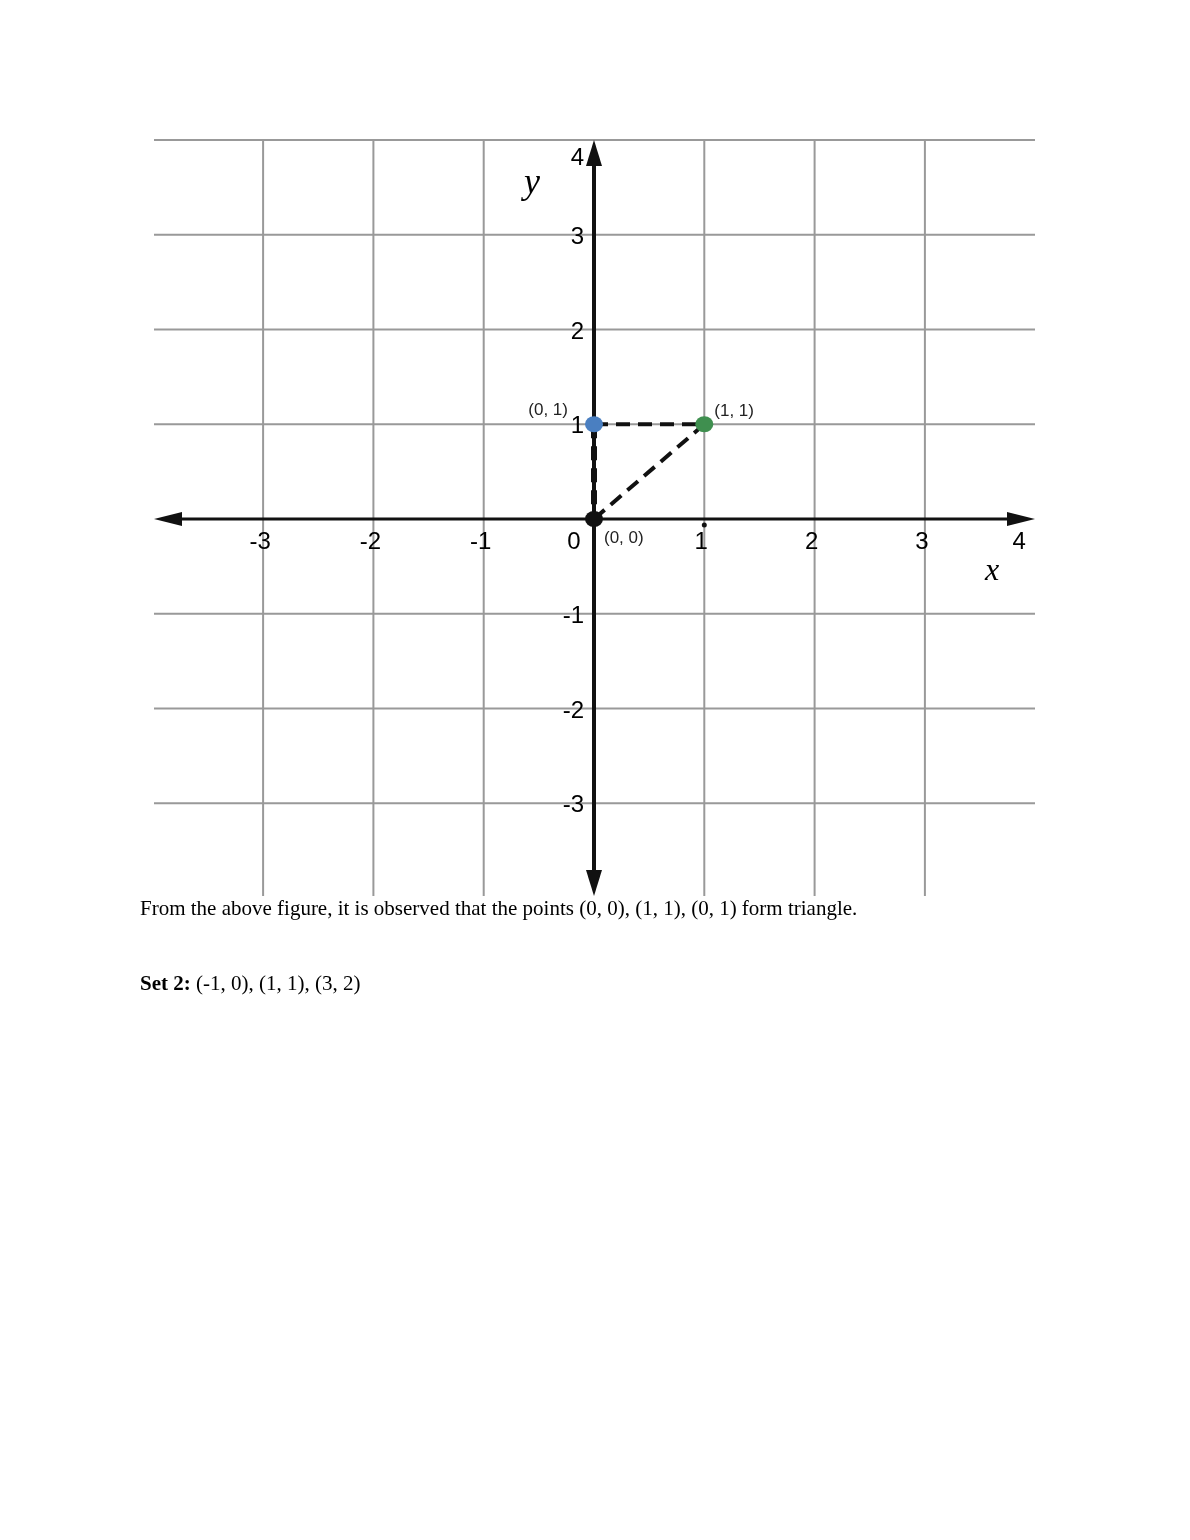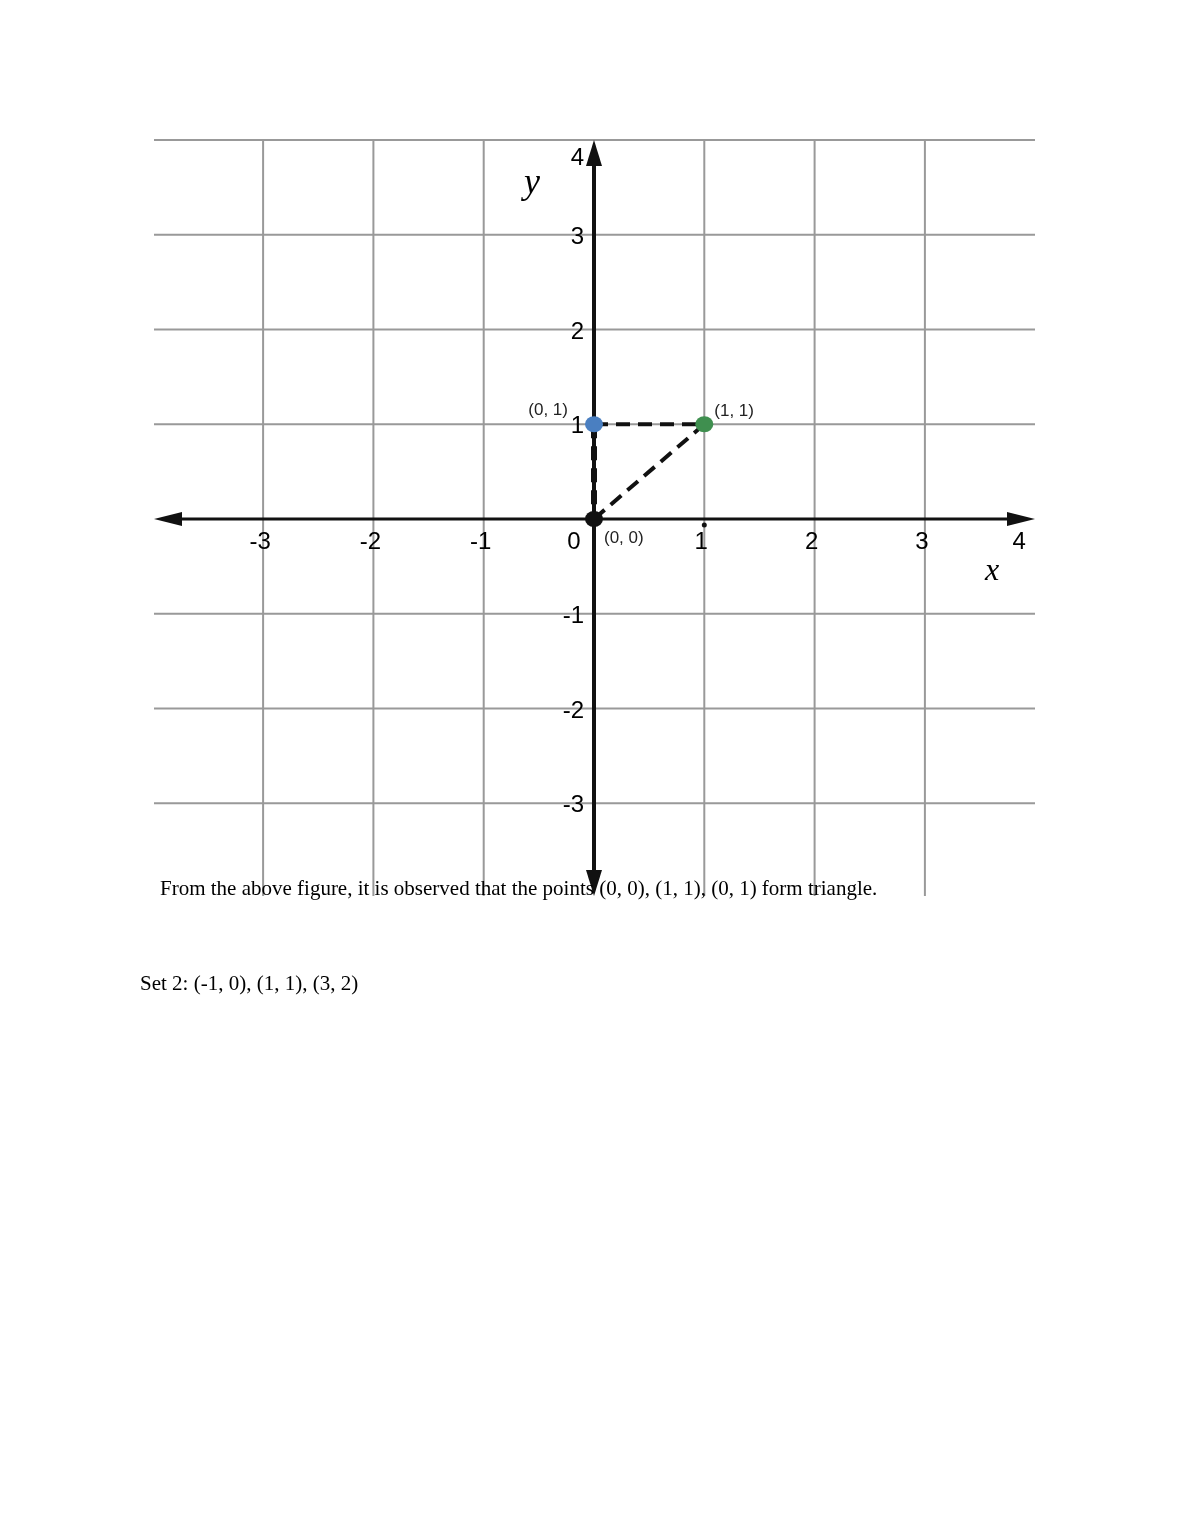--- a/index.html
+++ b/index.html
@@ -1,19 +1,19 @@
 <!DOCTYPE html>
 <html><head>
 <meta charset="utf-8">
 <style>
   html, body { margin:0; padding:0; background:#ffffff; }
   body { width:1190px; height:1540px; position:relative; overflow:hidden; font-family:"Liberation Serif", serif; }
   #figure { position:absolute; left:0; top:0; width:1190px; height:910px; }
   .para { position:absolute; left:140px; font-size:21px; color:#000; white-space:nowrap; font-family:"Liberation Serif", serif; }
-  .para b { font-weight:normal; }
+  .para b { font-weight:bold; }
 </style>
 </head>
 <body>
 
 <svg id="figure" viewBox="0 0 1190 910" xmlns="http://www.w3.org/2000/svg">
   <g id="grid" stroke="#999" stroke-width="2">
       <line x1="263.1" y1="140" x2="263.1" y2="896"></line>
       <line x1="373.4" y1="140" x2="373.4" y2="896"></line>
       <line x1="483.7" y1="140" x2="483.7" y2="896"></line>
       <line x1="704.3" y1="140" x2="704.3" y2="896"></line>
@@ -63,16 +63,16 @@
       <text x="604" y="543" text-anchor="start" font-family="Liberation Sans, sans-serif" font-size="17" fill="#222">(0, 0)</text>
       <ellipse cx="704.3" cy="424.25" rx="9" ry="8" fill="#3f8f4f"></ellipse>
       <text x="714.3" y="416.25" text-anchor="start" font-family="Liberation Sans, sans-serif" font-size="17" fill="#222">(1, 1)</text>
       <ellipse cx="594" cy="424.25" rx="9" ry="8" fill="#4a7fc1"></ellipse>
       <text x="568" y="415.25" text-anchor="end" font-family="Liberation Sans, sans-serif" font-size="17" fill="#222">(0, 1)</text>
     </g>
   <text id="xlabel" x="992" y="580" font-family="Liberation Serif, serif" font-style="italic" font-size="32" text-anchor="middle">x</text>
   <text id="ylabel" x="532" y="193" font-family="Liberation Serif, serif" font-style="italic" font-size="36" text-anchor="middle">y</text>
 </svg>
 
-<div class="para" style="top:876px;margin-left:20px;">From the above figure, it is observed that the points (0, 0), (1, 1), (0, 1) form triangle.</div>
+<div class="para" style="top:896px;">From the above figure, it is observed that the points (0, 0), (1, 1), (0, 1) form triangle.</div>
 <div class="para" style="top:971px;">
   <b>Set 2:</b><span> (-1, 0), (1, 1), (3, 2)</span>
 </div>
 
 </body></html>

